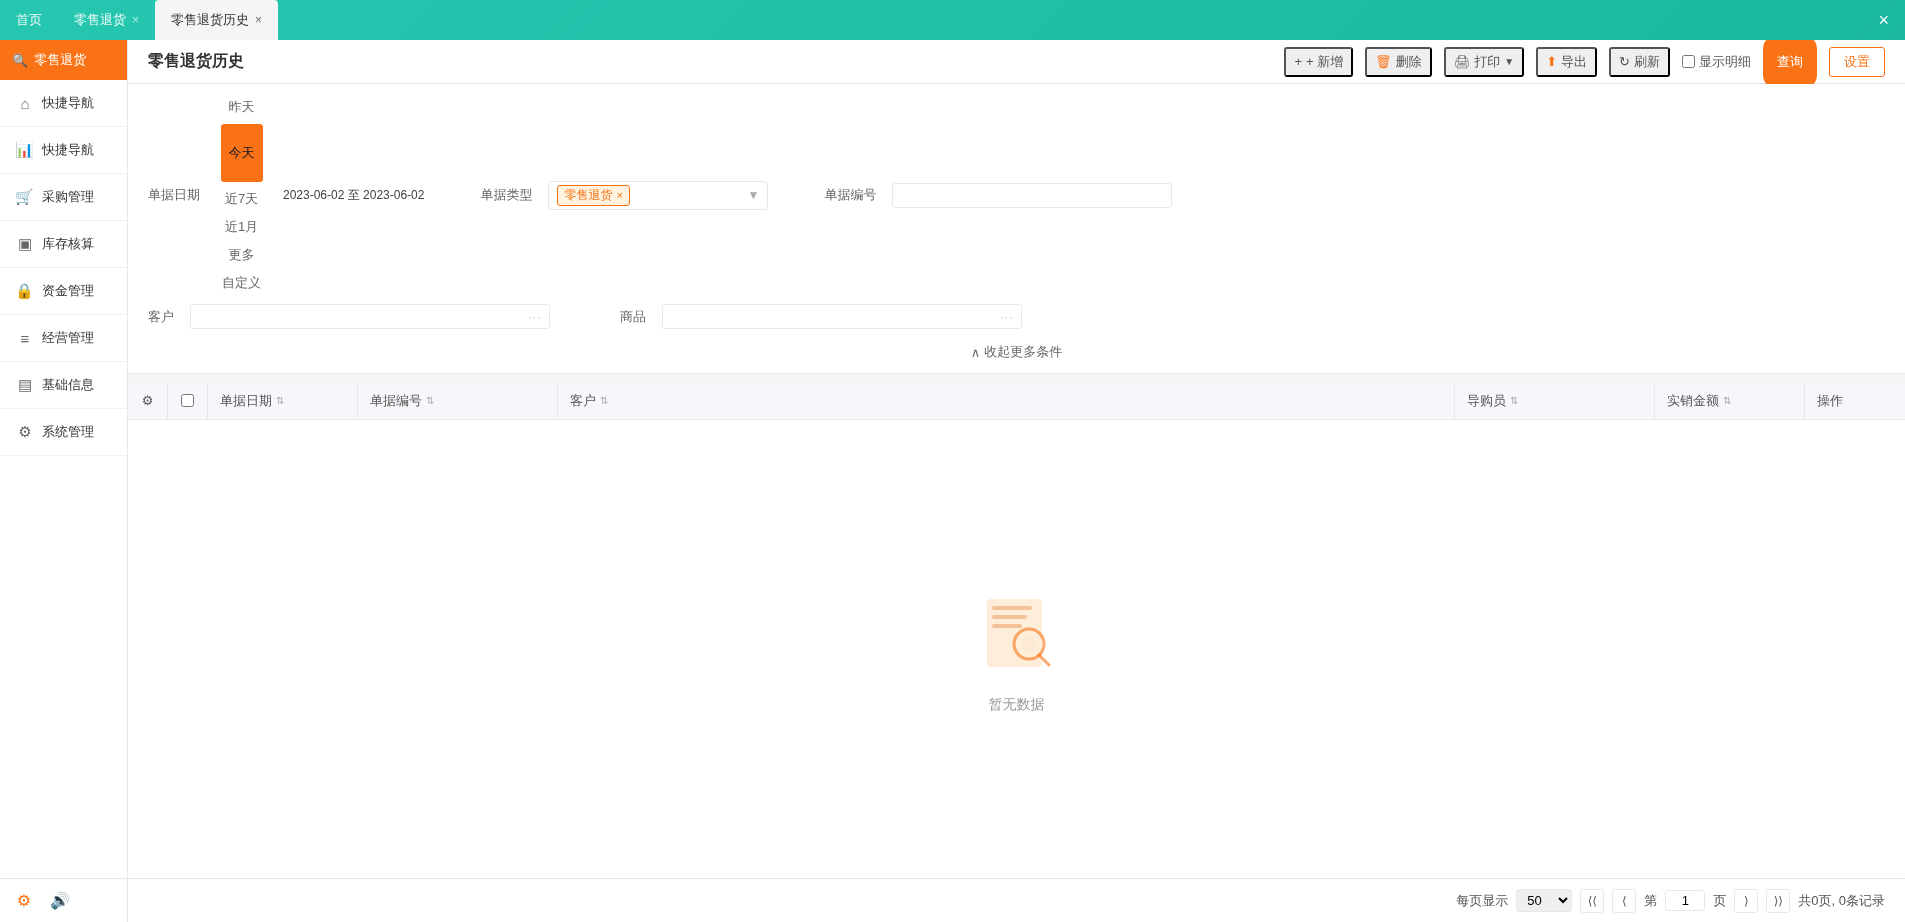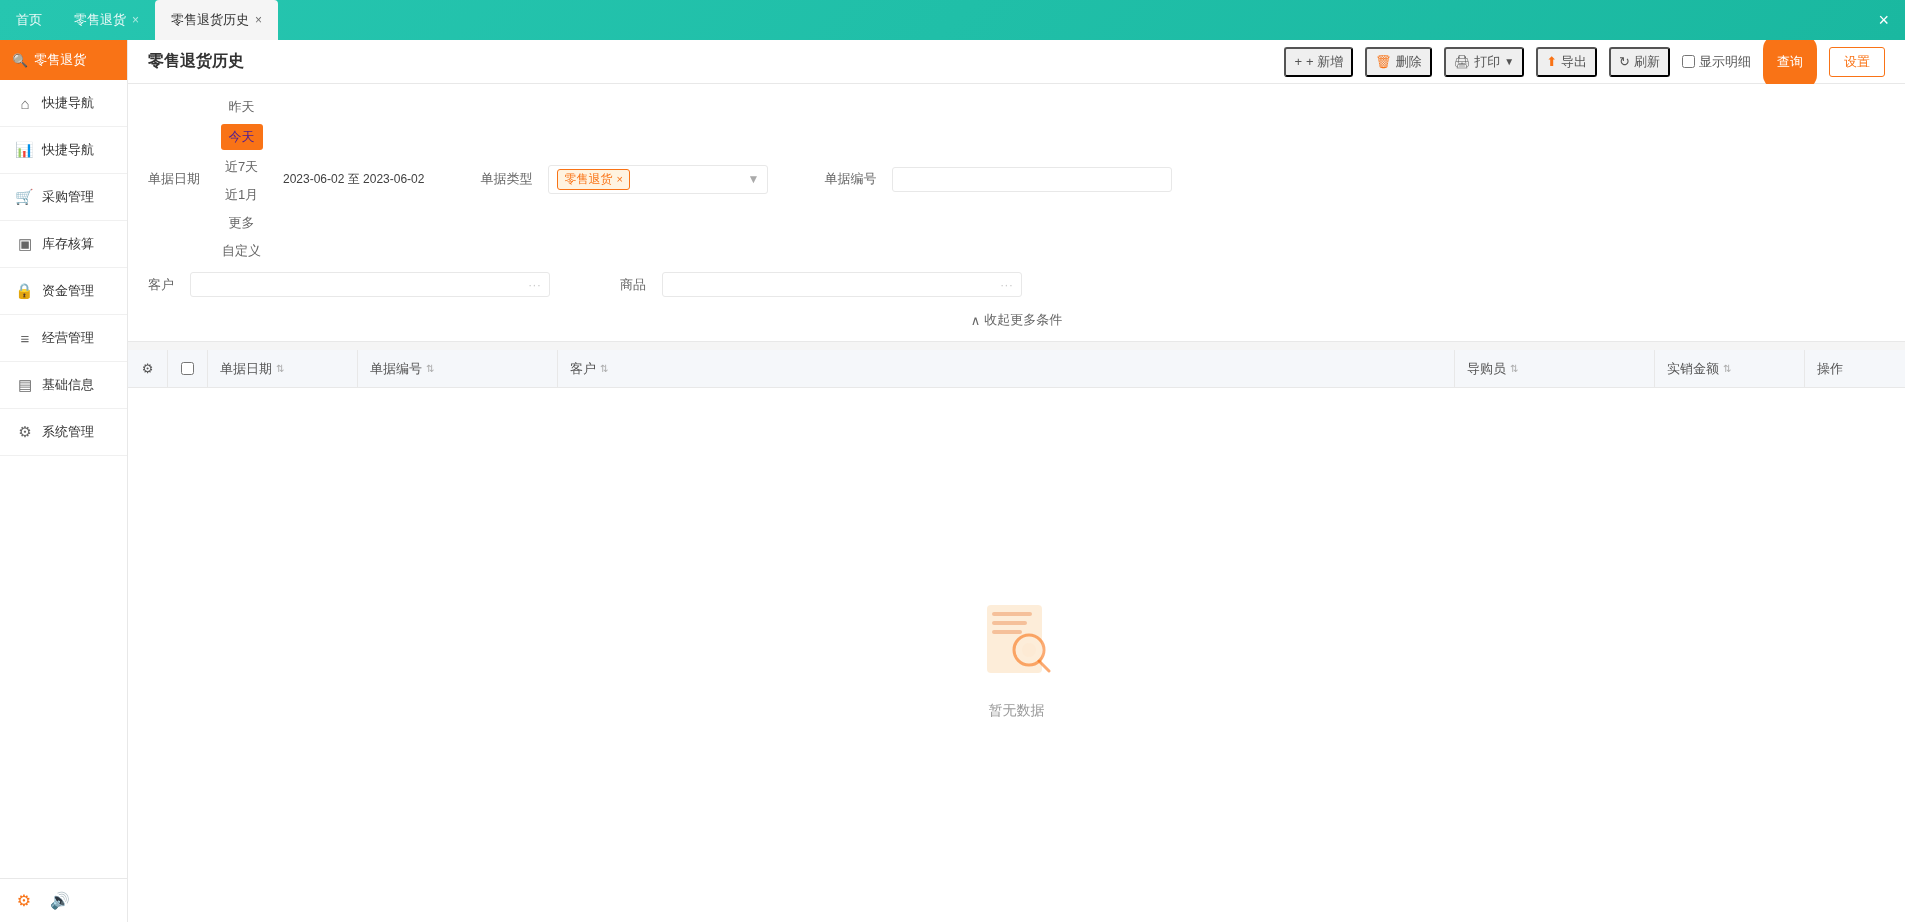--- a/index.html
+++ b/index.html
@@ -209,23 +209,23 @@
       font-size: 13px;
       flex-direction: column;
     }
     .date-opt {
       color: #666;
       cursor: pointer;
       padding: 2px 6px;
     }
     .date-opt.active {
       background: #f97316;
-      color: #4c1d95;
-      border-radius: 3px;
-      padding: 4px 8px;
+      color: #0f172a;
+      border-radius: 3px;
+      padding: 20px 8px;
     }
     .date-range {
       font-size: 12px;
       color: #404040;
     }
     .filter-tag-container {
       display: flex;
       align-items: center;
       border: 1px solid #e8e8e8;
       border-radius: 3px;
@@ -581,16 +581,33 @@
           <rect x="25" y="40" width="30" height="4" rx="2" fill="#f5c09a"></rect>
 
           <circle cx="62" cy="60" r="15" fill="none" stroke="#f97316" stroke-width="3" opacity="0.6"></circle>
           <line x1="72" y1="71" x2="82" y2="81" stroke="#f97316" stroke-width="3" stroke-linecap="round" opacity="0.6"></line>
 
           <circle cx="62" cy="60" r="7" fill="#fde8d0" opacity="0.6"></circle>
         </svg>
         <span class="empty-text">暂无数据</span>
       </div>
 
+      <div class="pagination">
+        <span>每页显示</span>
+        <select>
+          <option value="10">10</option>
+          <option value="20">20</option>
+          <option value="50" selected="">50</option>
+          <option value="100">100</option>
+        </select>
+        <div class="page-btn">⟨⟨</div>
+        <div class="page-btn">⟨</div>
+        <span>第</span>
+        <input type="text" class="page-input" value="1" style="">
+        <span>页</span>
+        <div class="page-btn">⟩</div>
+        <div class="page-btn">⟩⟩</div>
+        <span>共0页, 0条记录</span>
+      </div>
     </div>
 
   </div>
 </div>
 
 </body></html>

